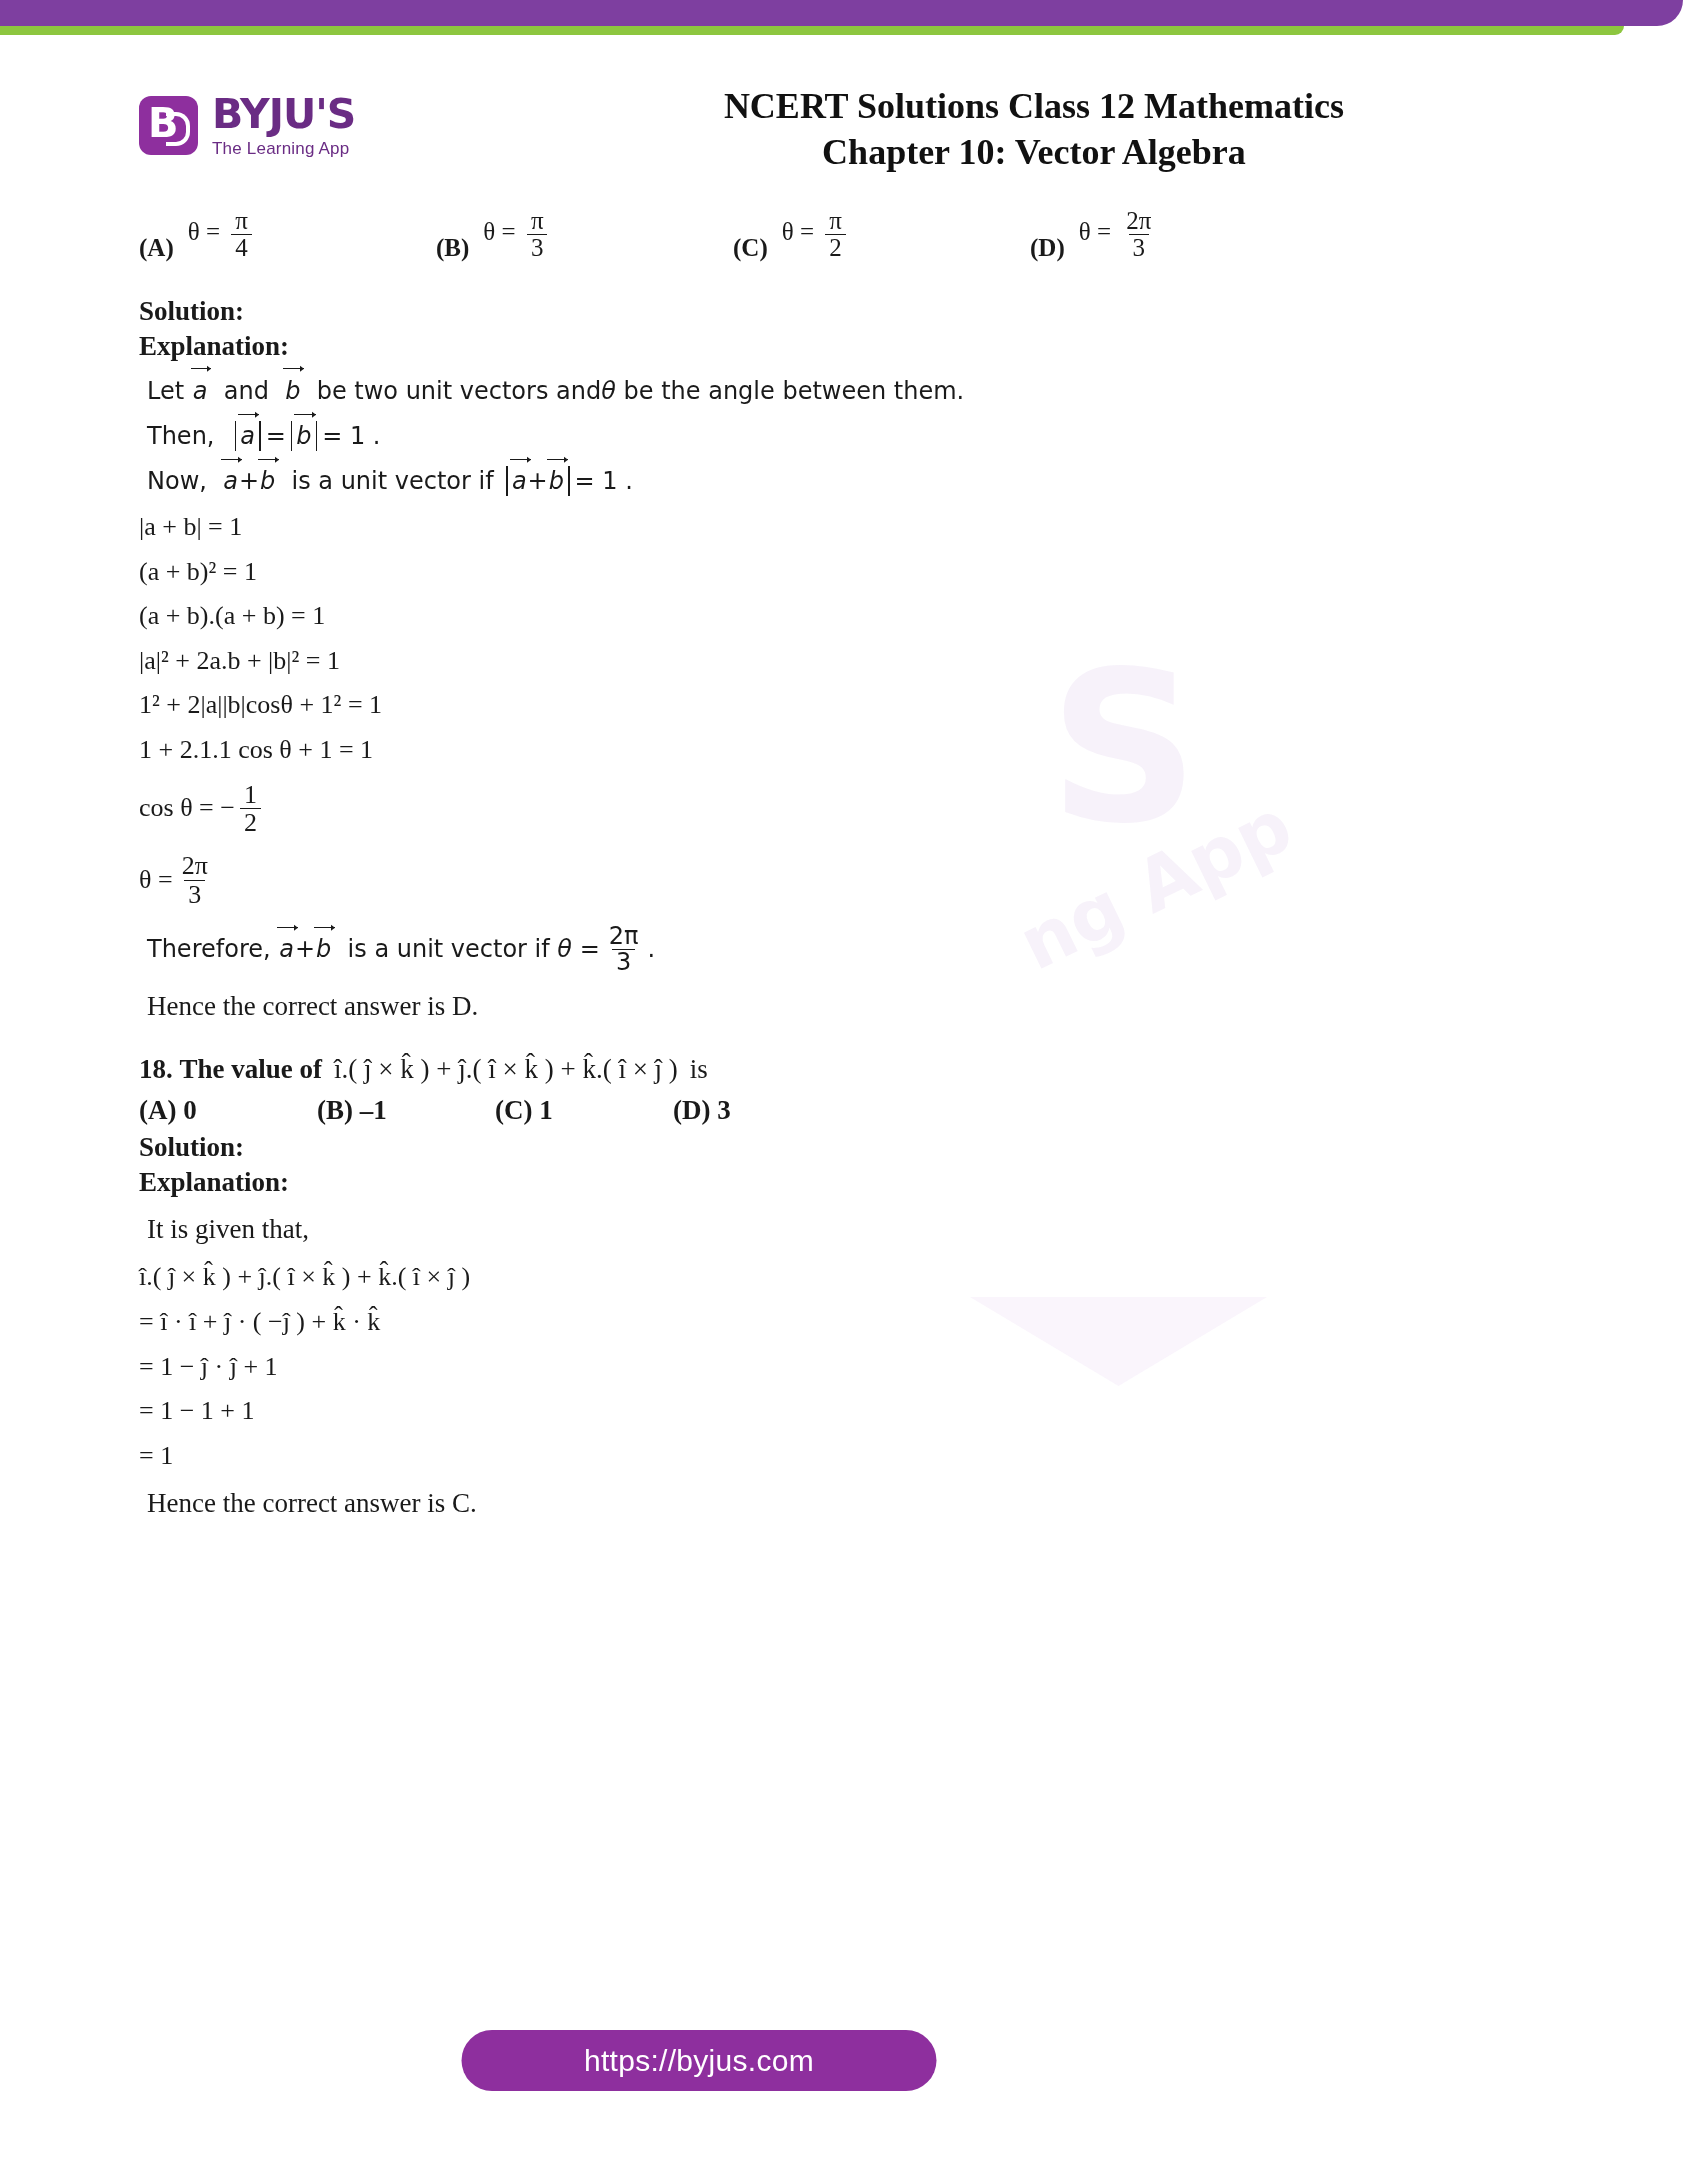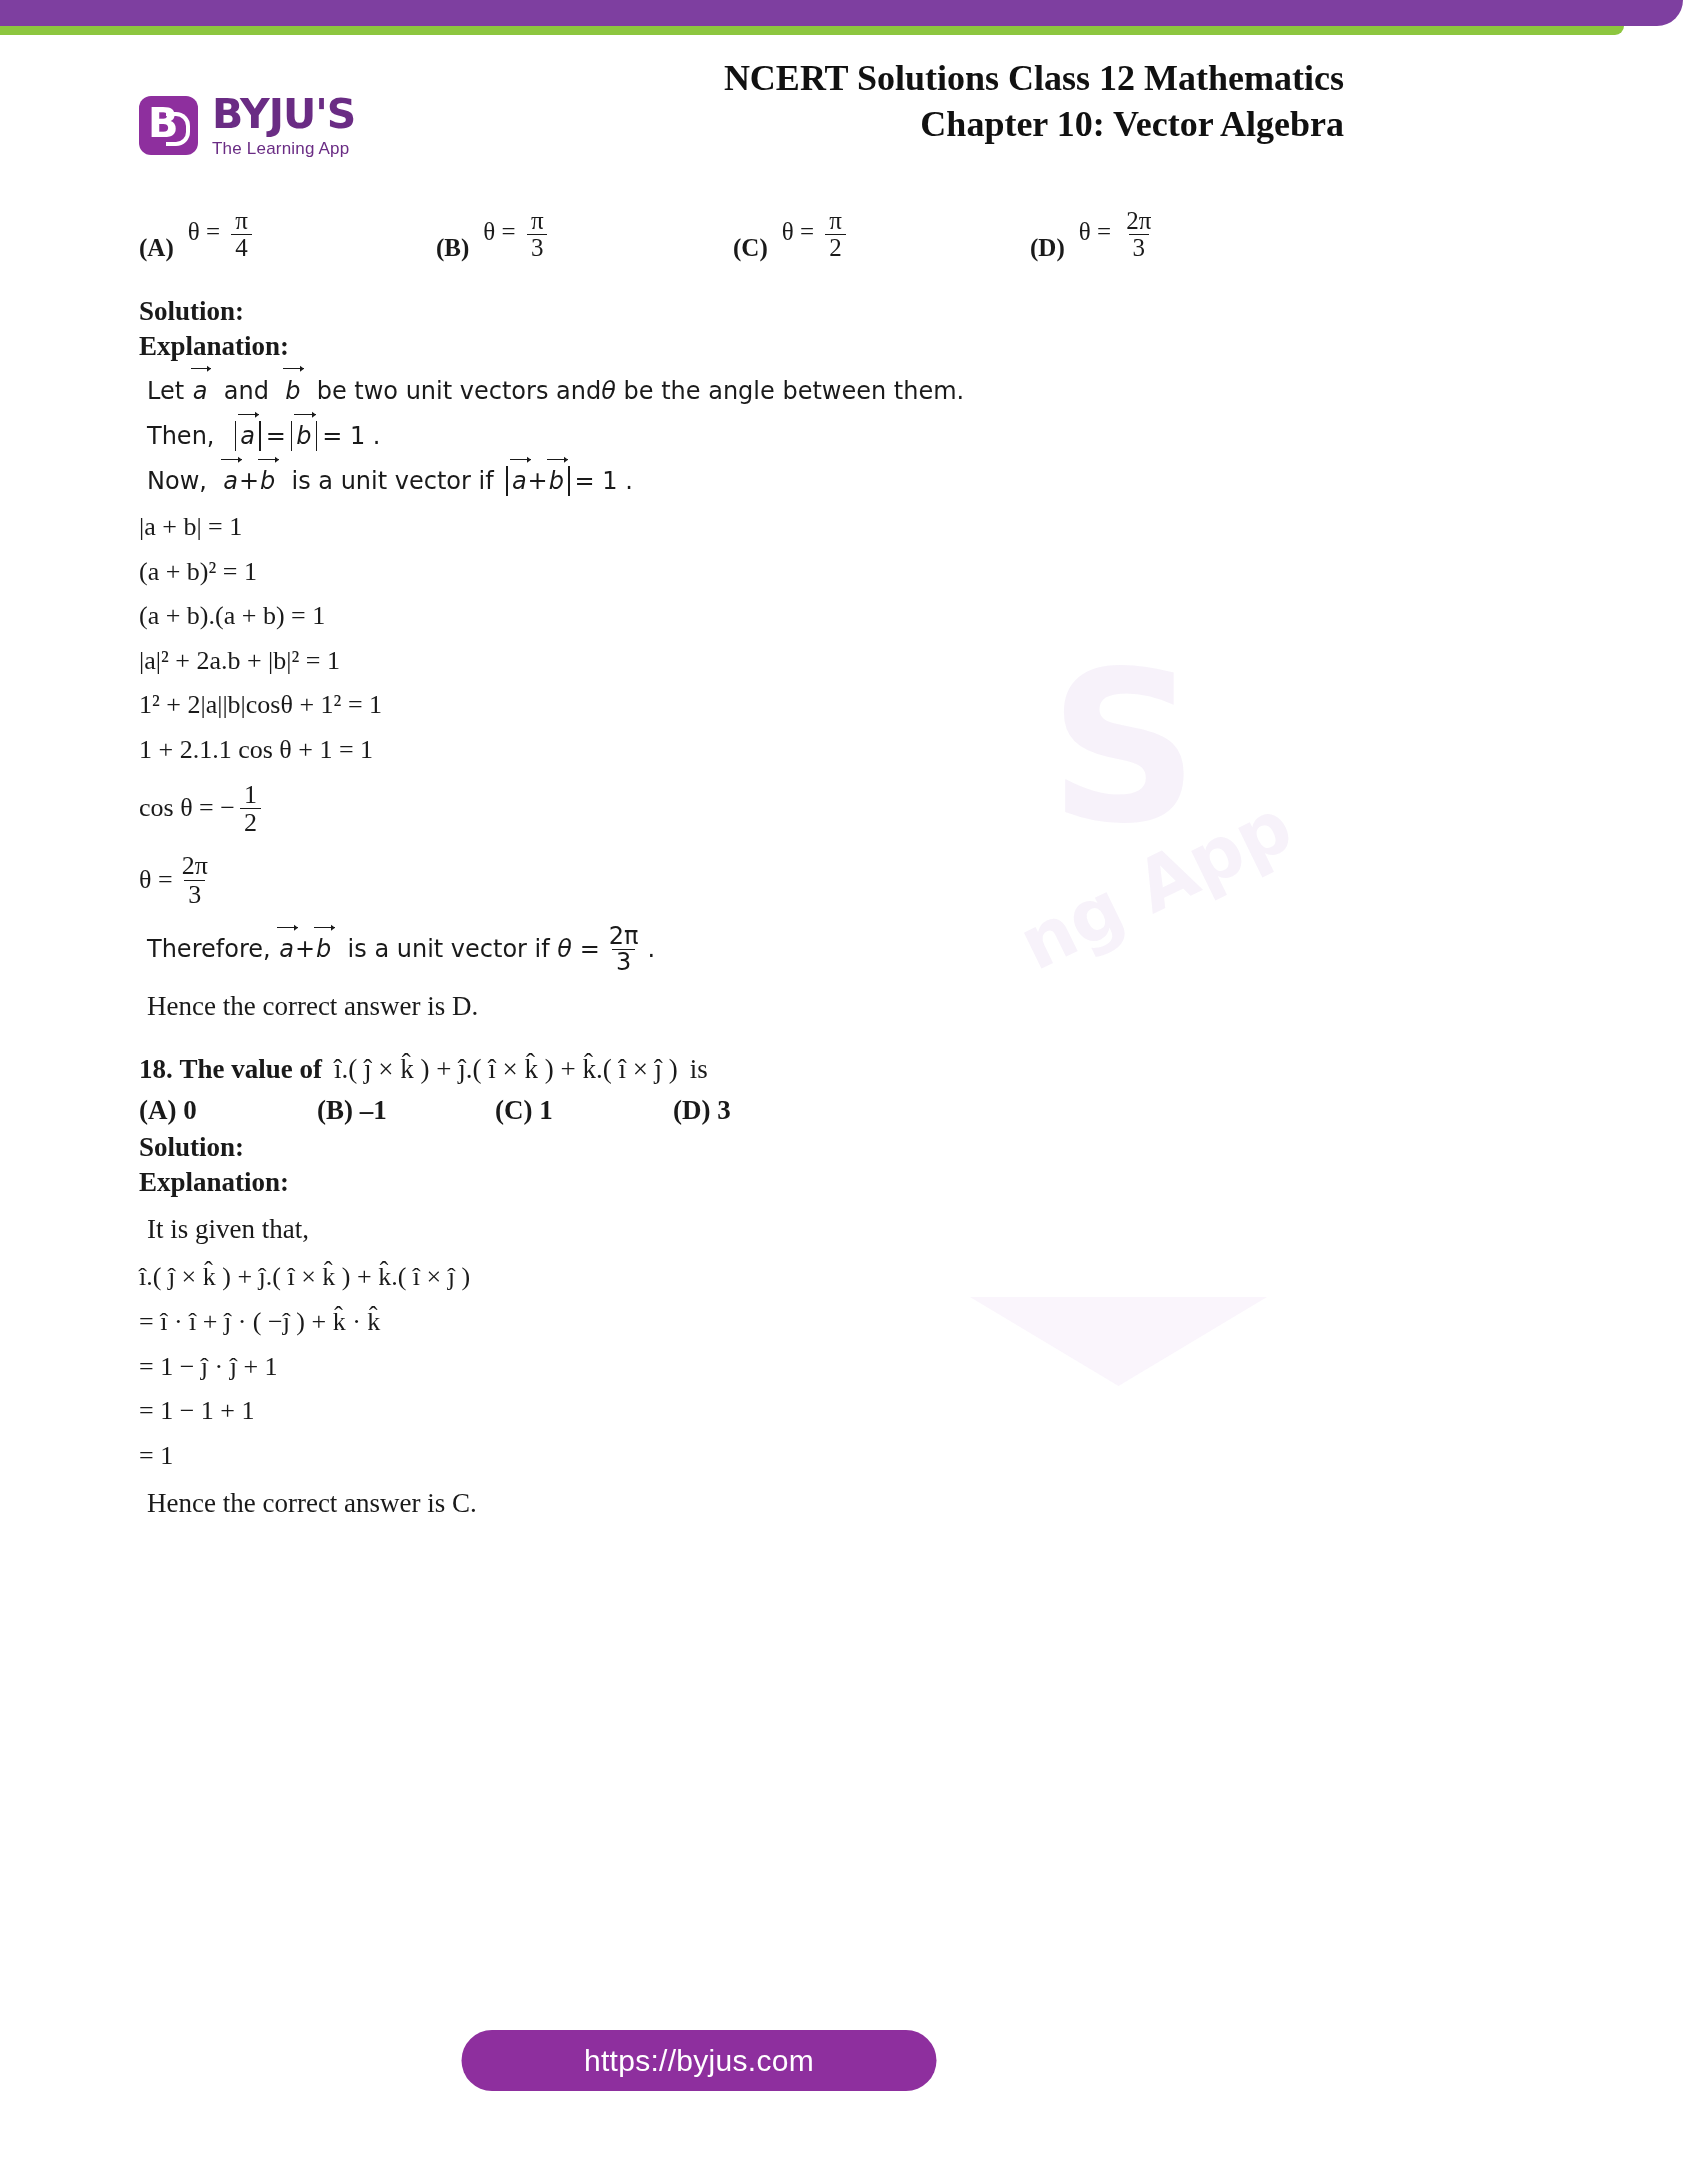--- a/index.html
+++ b/index.html
@@ -80,23 +80,23 @@
   }
   .logo-sub {
     font-family: "Liberation Sans", sans-serif;
     font-size: 17px;
     color: #6a2c84;
     margin-top: 5px;
     letter-spacing: 0.2px;
   }
   .doc-title {
     position: absolute;
-    top: 55px;
+    top: 83px;
     right: 54px;
-    text-align: right;
+    text-align: center;
     font-family: "Liberation Serif", serif;
     font-weight: bold;
     font-size: 36px;
     line-height: 1.28;
     color: #111;
   }
   
   .watermark {
     position: absolute;
     top: 614px;

